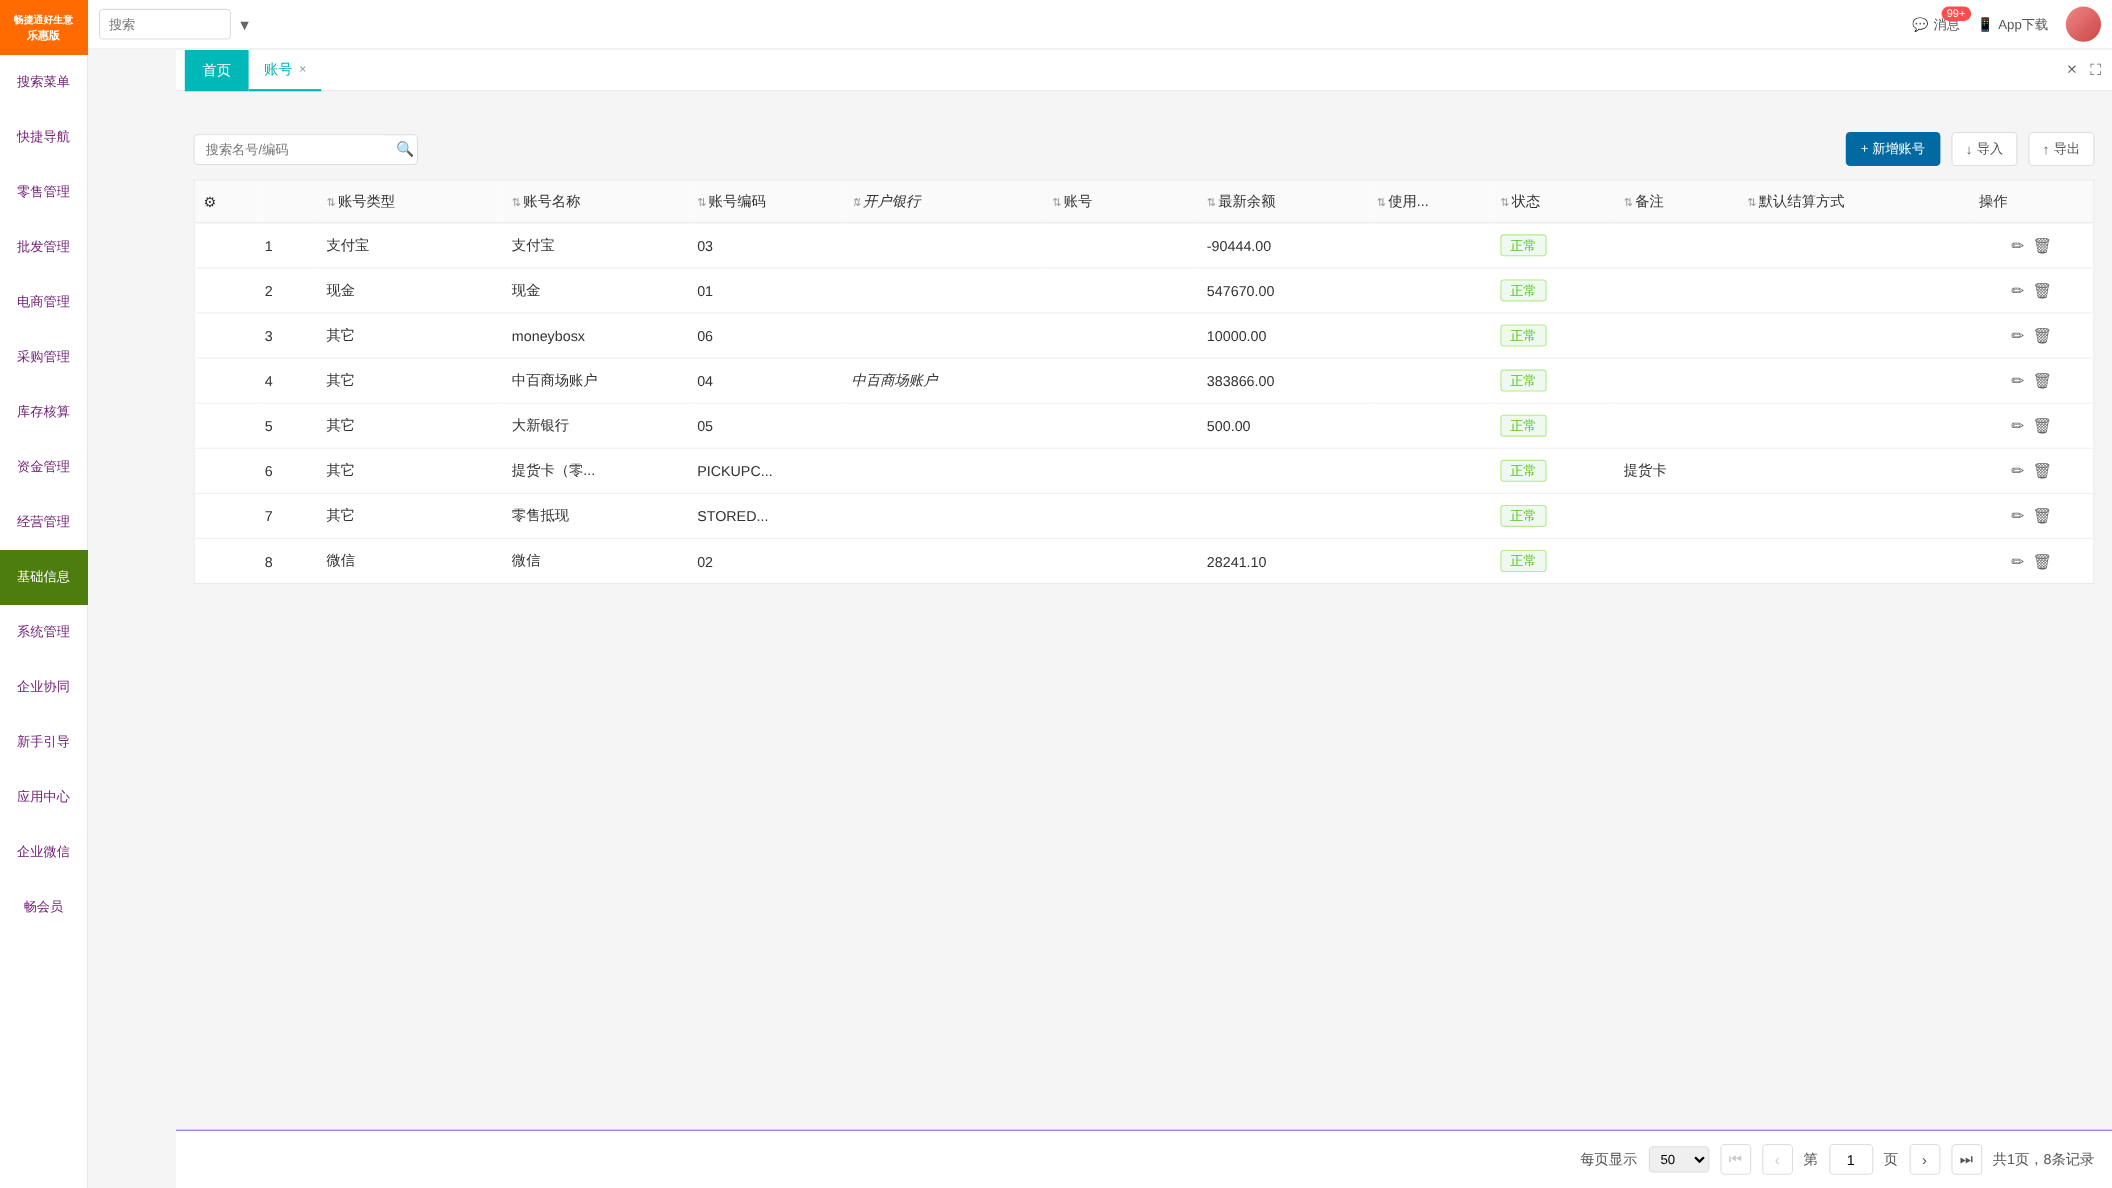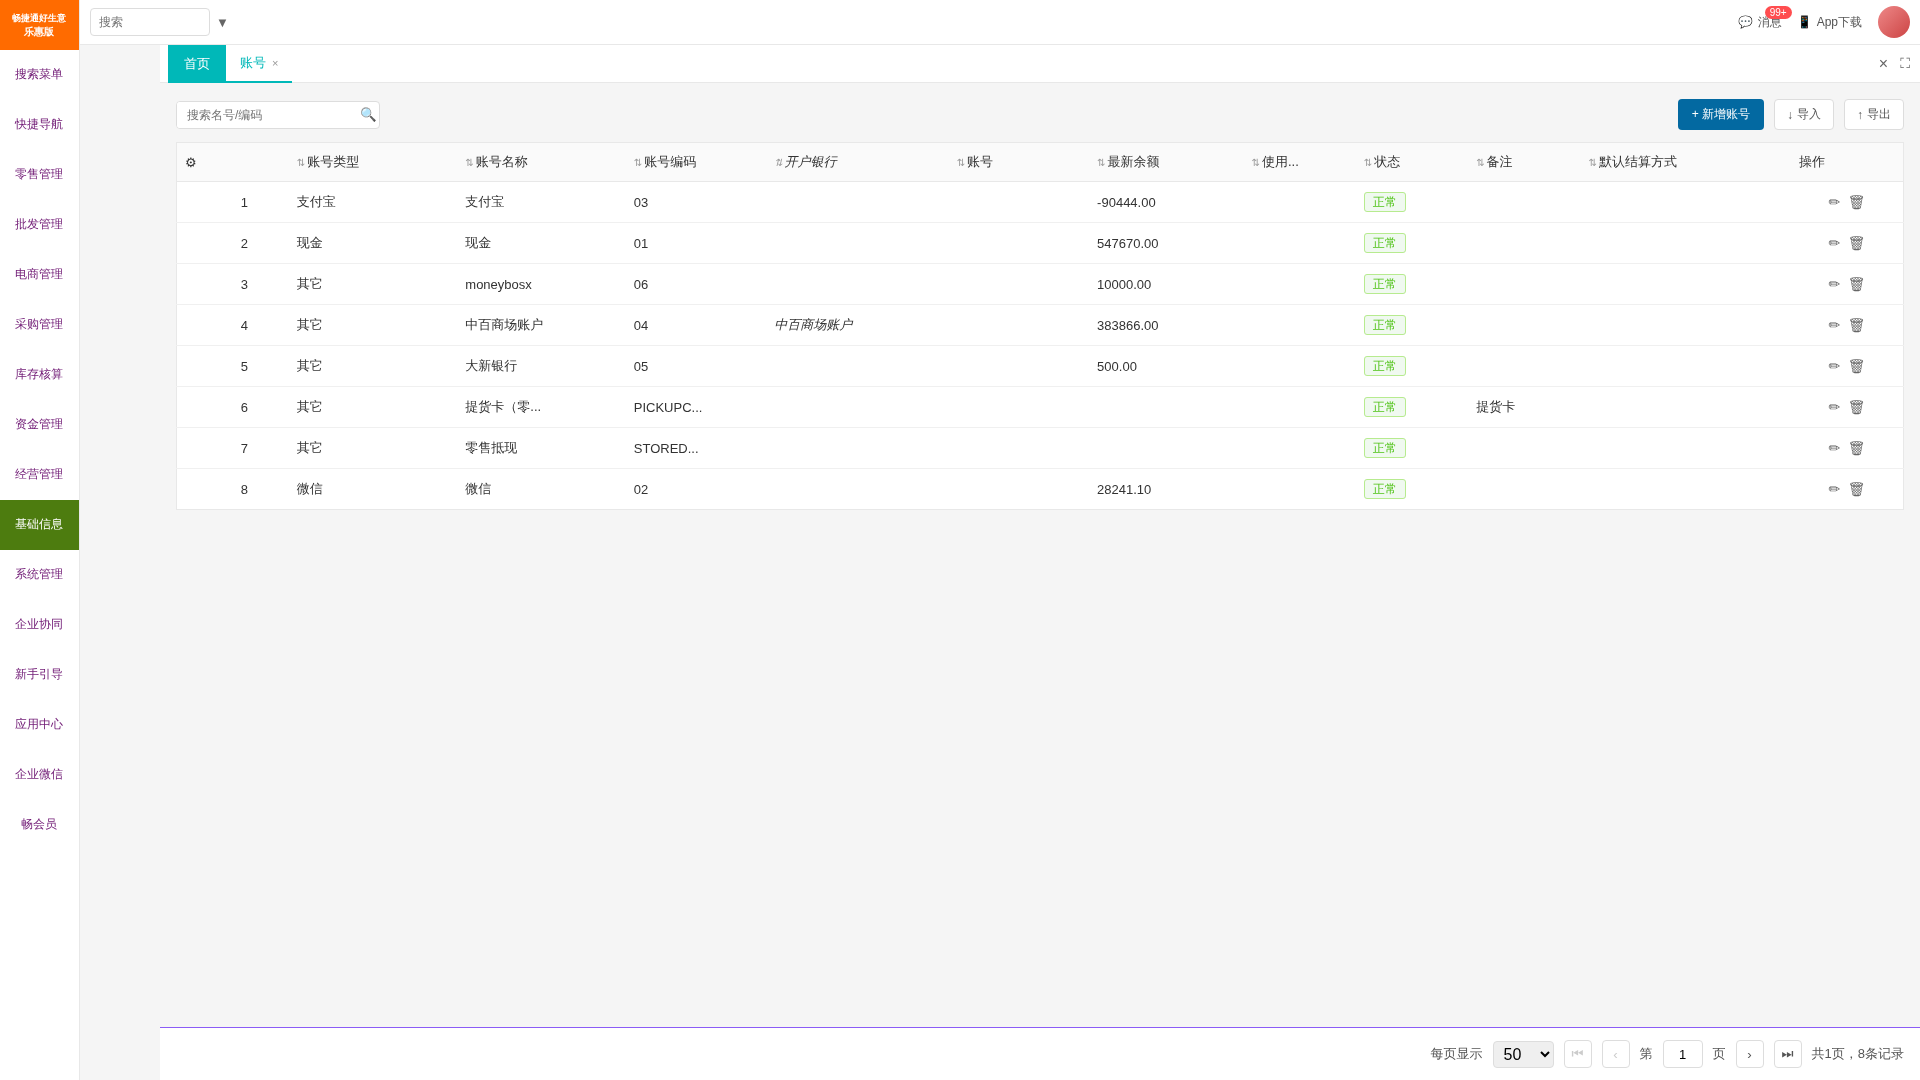--- a/index.html
+++ b/index.html
@@ -5,21 +5,21 @@
     * { margin: 0; padding: 0; box-sizing: border-box; }
     body { font-family: 'Microsoft YaHei', Arial, sans-serif; font-size: 13px; background: #f5f5f5; display: flex; height: 1080px; overflow: hidden; }
 
     
     .sidebar {
       width: 80px;
       background: #fff;
       border-right: 1px solid #e8e8e8;
       display: flex;
       flex-direction: column;
-      align-items: flex-end;
+      align-items: center;
       padding-top: 0;
       flex-shrink: 0;
     }
     .sidebar-logo {
       width: 80px;
       height: 50px;
       background: #ff6b00;
       display: flex;
       align-items: center;
       justify-content: center;
@@ -111,20 +111,21 @@
     }
 
     
     .main {
       margin-left: 80px;
       margin-top: 45px;
       flex: 1;
       display: flex;
       flex-direction: column;
       background: #f5f5f5;
+      gap: 21px;
     }
 
     
     .tabbar {
       background: #fff;
       border-bottom: 1px solid #e8e8e8;
       display: flex;
       align-items: center;
       height: 38px;
       padding: 0 8px;
@@ -288,21 +289,21 @@
       background: #fff;
       border-top: 1px solid #8b5cf6;
       gap: 10px;
       font-size: 13px;
       color: #555;
     }
     .page-size-select {
       border: 1px solid #ddd;
       border-radius: 4px;
       padding: 3px 6px;
-      font-size: 16px;
+      font-size: 12px;
     }
     .page-nav-btn {
       background: none;
       border: 1px solid #ddd;
       border-radius: 4px;
       width: 28px;
       height: 28px;
       cursor: pointer;
       display: flex;
       align-items: center;

